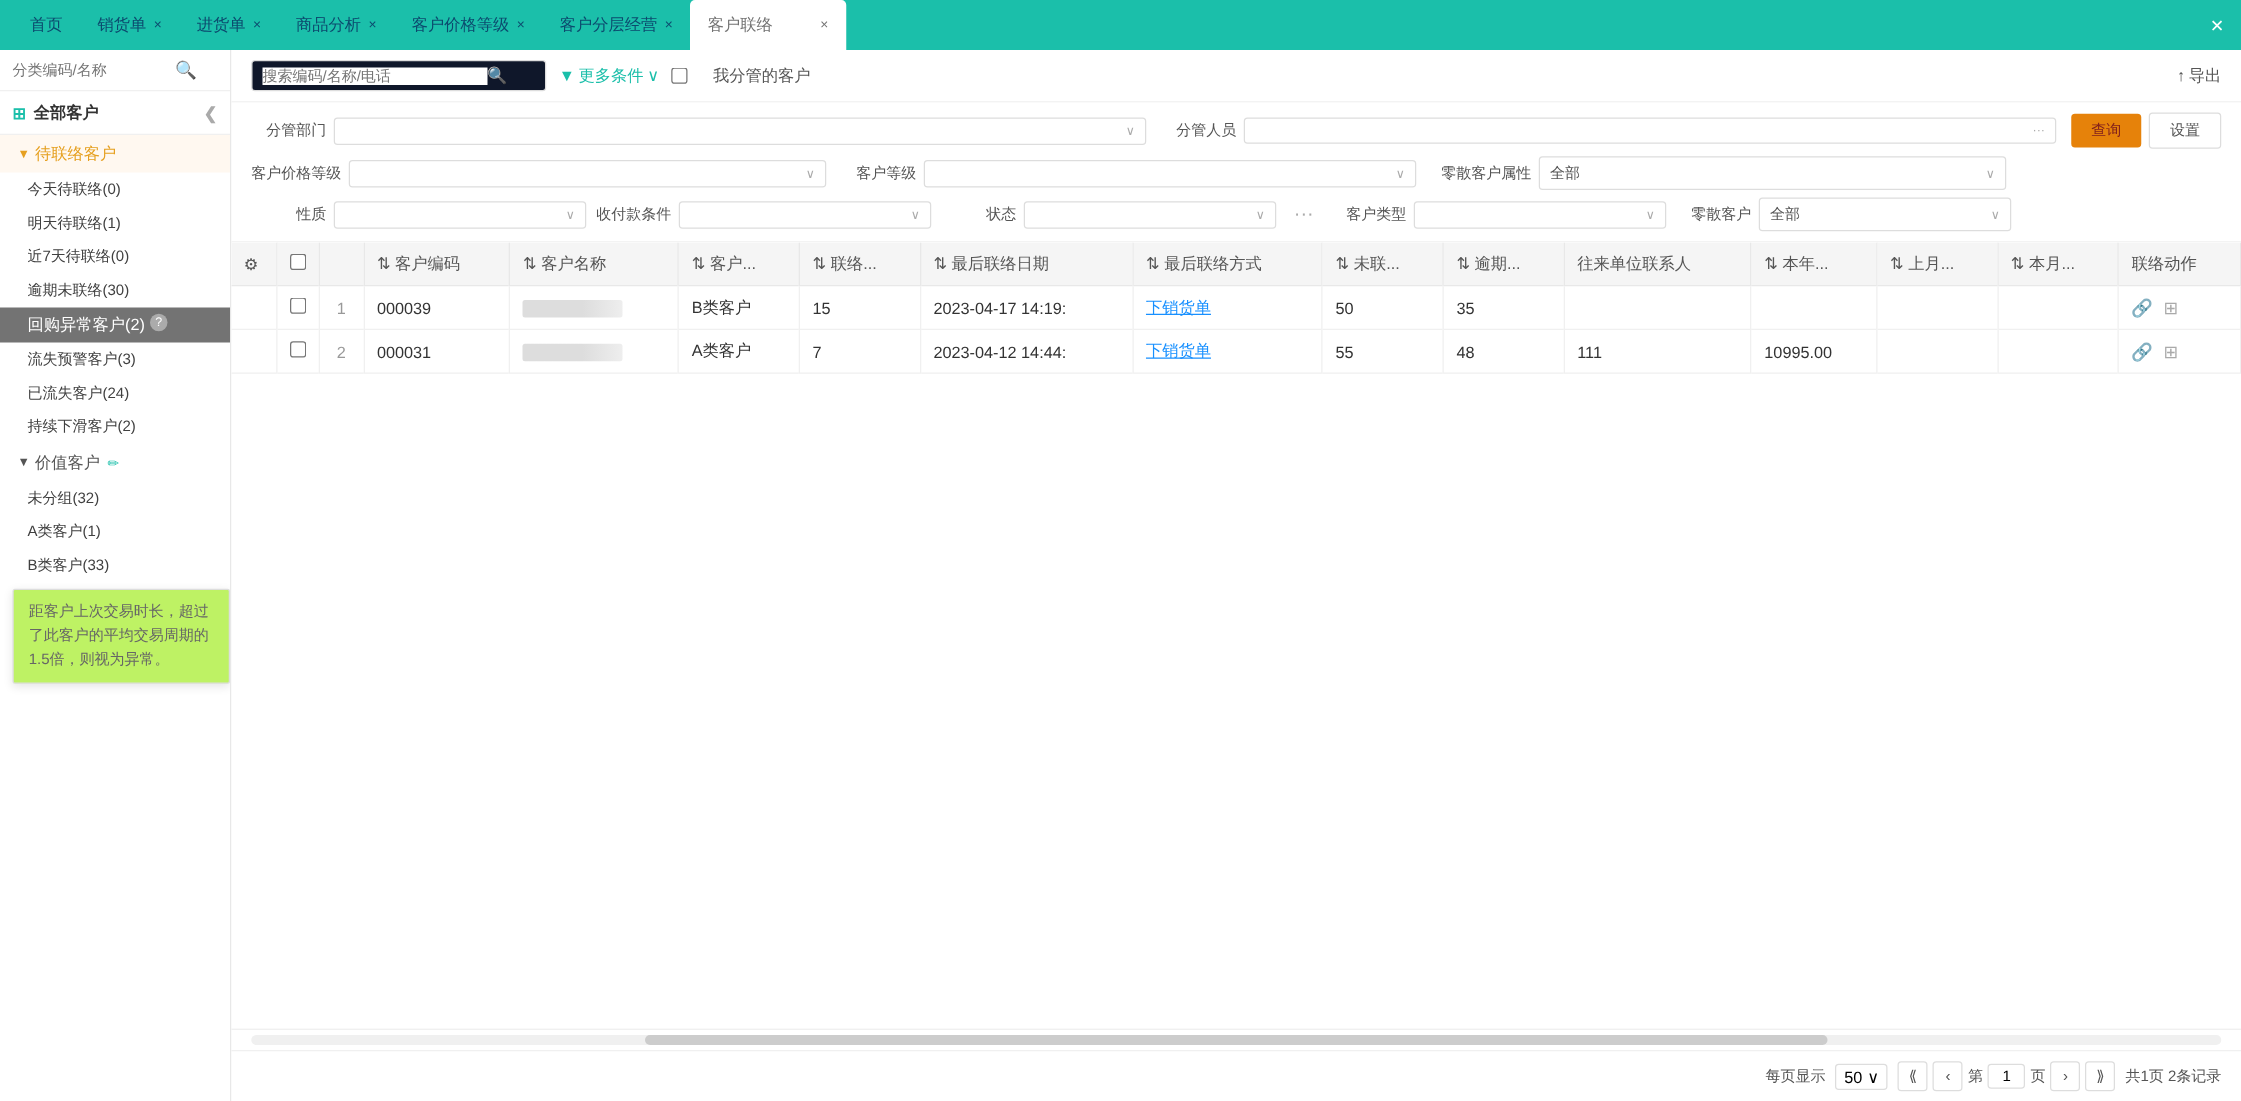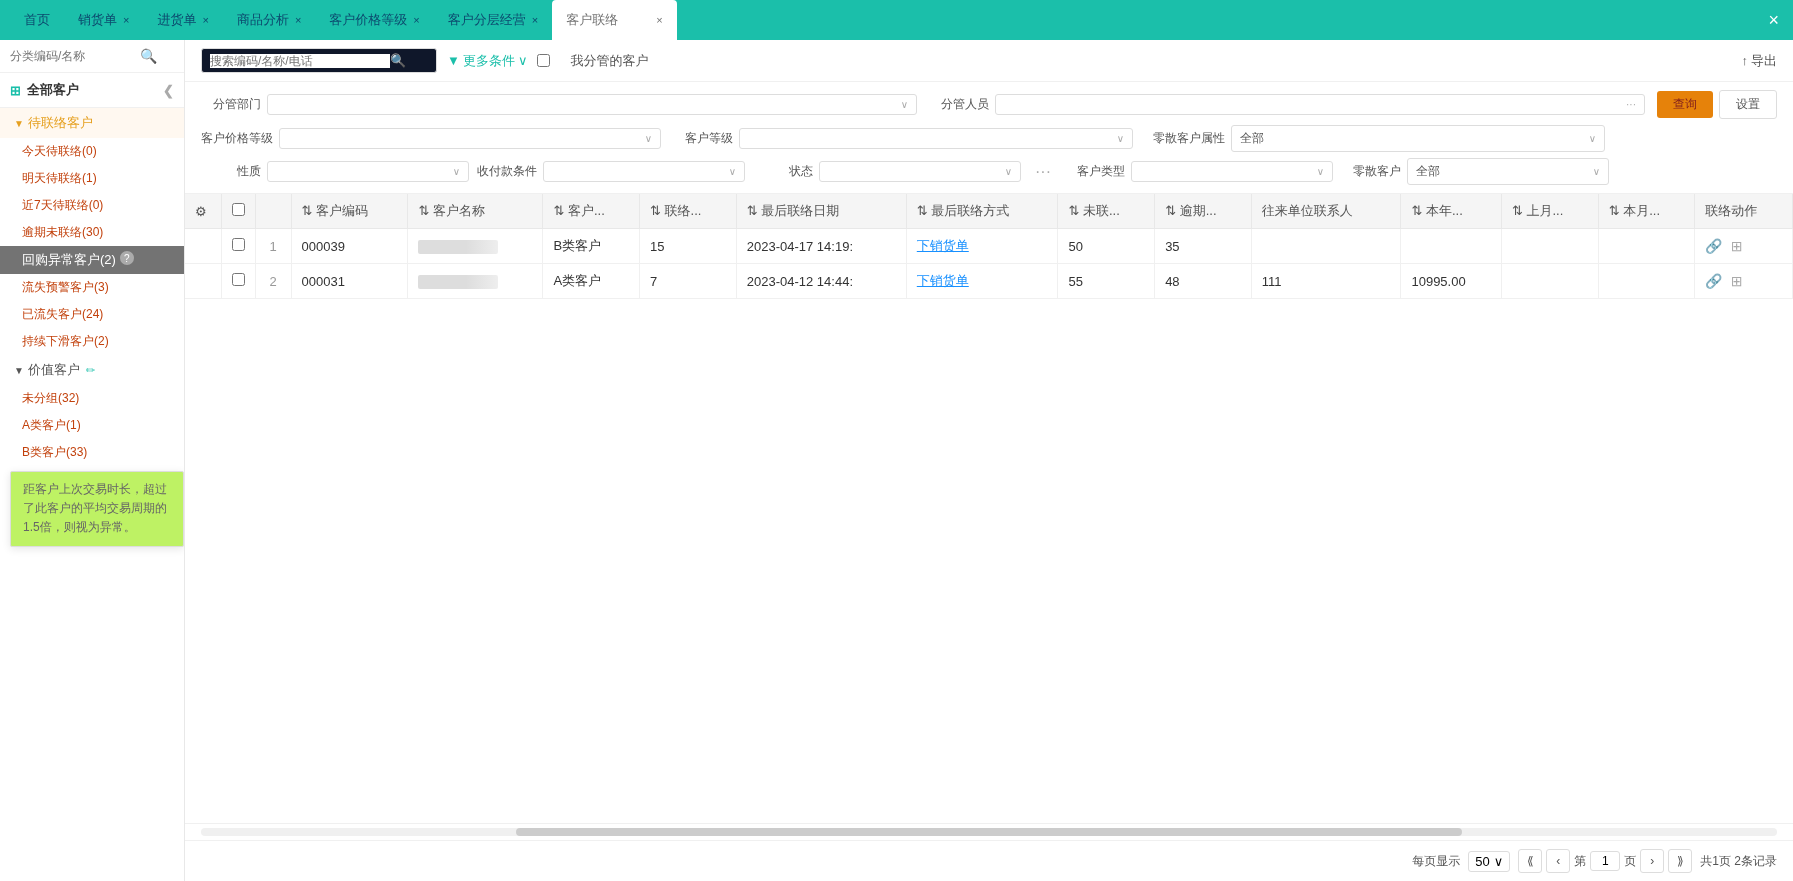--- a/index.html
+++ b/index.html
@@ -50,21 +50,21 @@
     .sidebar-section-title .grid-icon { margin-right: 6px; color: #1bbfaa; }
     .sidebar-section-title .collapse-icon { margin-left: auto; color: #aaa; }
 
     .sidebar-group-title {
       display: flex; align-items: center; padding: 6px 10px 6px 14px;
       color: #e6a020; font-size: 12px; cursor: pointer; background: #fff8f0;
     }
     .sidebar-group-title .arrow { margin-right: 4px; font-size: 10px; }
 
     .sidebar-item {
-      padding: 5px 10px 5px 22px; color: #c2410c; font-size: 12px; cursor: pointer;
+      padding: 5px 10px 5px 22px; color: #404040; font-size: 12px; cursor: pointer;
       white-space: nowrap; overflow: hidden; text-overflow: ellipsis;
     }
 
     .sidebar-group-title2 {
       display: flex; align-items: center; padding: 6px 10px 6px 14px;
       color: #555; font-size: 12px; cursor: pointer;
     }
 
     .sidebar-item-orange-bg {
       background: #737373; color: #fff !important; border-left: none !important;

